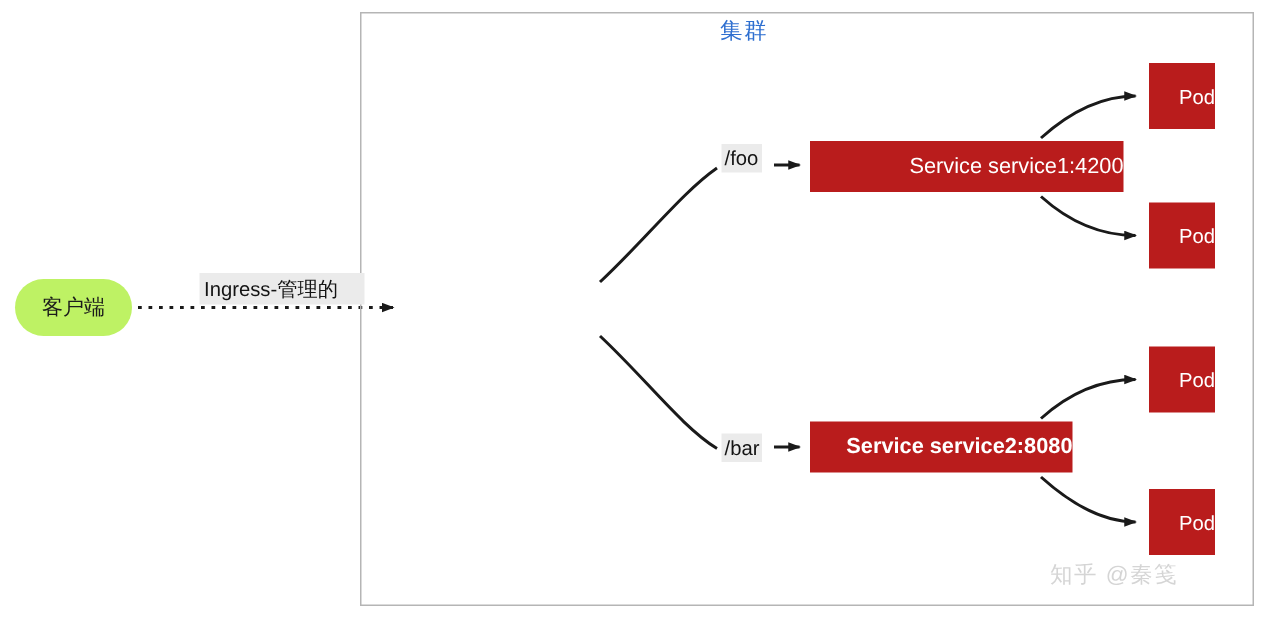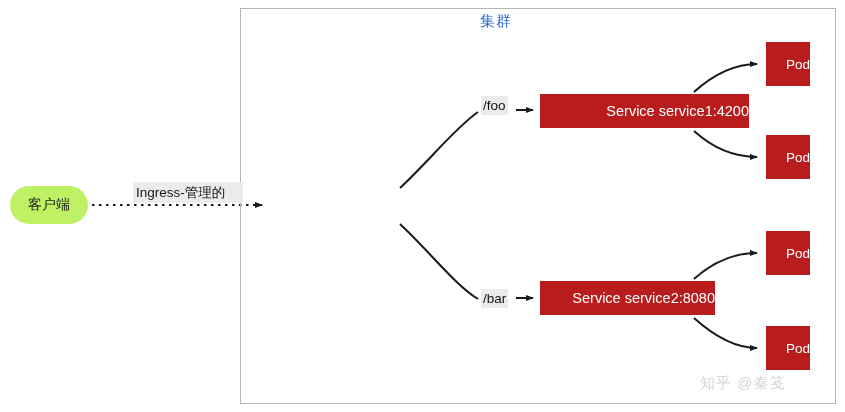--- a/index.html
+++ b/index.html
@@ -81,20 +81,21 @@
     left: 540px;
     top: 94px;
     width: 209px;
     height: 34px;
   }
   .svc2-box {
     left: 540px;
     top: 281px;
     width: 175px;
     height: 34px;
+    font-weight: bold;
   }
   .pod-box {
     width: 44px;
     height: 44px;
     font-size: 13.5px;
   }
   .pod1 { left: 766px; top: 42px; }
   .pod2 { left: 766px; top: 135px; }
   .pod3 { left: 766px; top: 231px; }
   .pod4 { left: 766px; top: 326px; }

